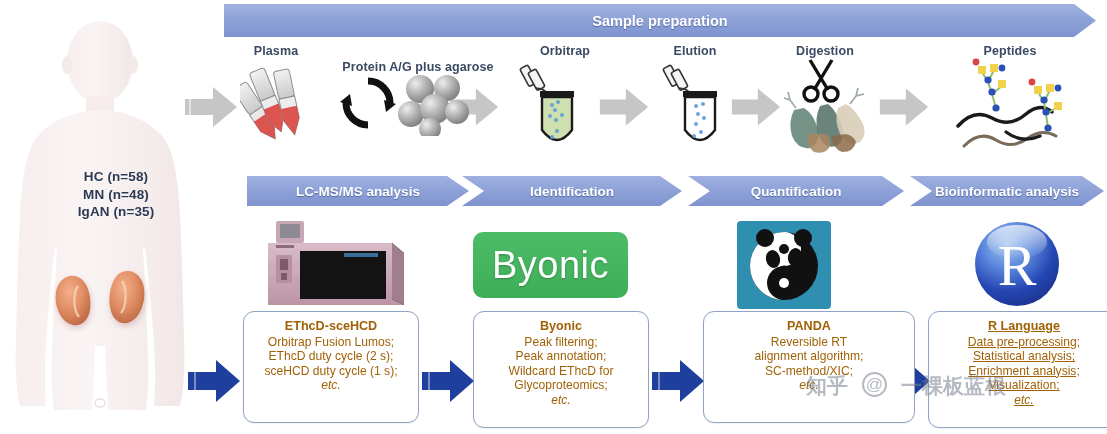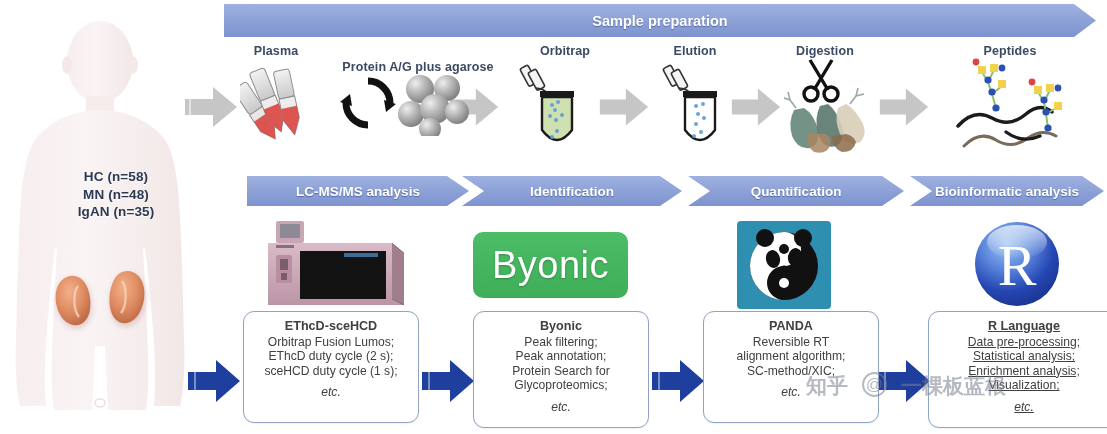--- a/index.html
+++ b/index.html
@@ -61,34 +61,34 @@
   
   .logo-slot{position:absolute;}
   .navy-arrow{position:absolute;}
 
   .infobox{
     position:absolute;
     box-sizing:border-box;
     border:1.4px solid #8fa3c4;
     border-radius:11px;
     background:#ffffff;
-    color:#404040;
+    color:#a16207;
     text-align:center;
     padding:7px 6px 8px;
     line-height:14.6px;
     font-size:12.1px;
     box-shadow:0 1px 2px rgba(0,0,0,.06);
   }
   .infobox .ttl{display:block;font-weight:bold;font-size:12.6px;margin-bottom:1px;}
   .infobox .ln{display:block;}
-  .infobox .etc{display:block;font-style:italic;margin-top:7px;}
+  .infobox .etc{display:block;font-style:italic;}
 
   #box-ethcd{left:243px;top:311px;width:176px;height:112px;}
   #box-byonic{left:473px;top:311px;width:176px;height:117px;}
-  #box-panda{left:703px;top:311px;width:176px;height:112px;}
+  #box-panda{left:703px;top:311px;width:212px;height:112px;}
   #box-r{left:928px;top:311px;width:192px;height:117px;text-decoration:underline;}
 
   
   #watermark{
     position:absolute;left:806px;top:372px;
     display:flex;align-items:flex-start;gap:14px;
     font-size:21px;font-weight:bold;
     color:rgba(120,128,142,.55);
     white-space:nowrap;
     pointer-events:none;
@@ -425,21 +425,21 @@
     <span class="ln">Orbitrap Fusion Lumos;</span>
     <span class="ln">EThcD duty cycle (2 s);</span>
     <span class="ln">sceHCD duty cycle (1 s);</span>
     <span class="etc">etc.</span>
   </div>
 
   <div class="infobox" id="box-byonic">
     <span class="ttl">Byonic</span>
     <span class="ln">Peak filtering;</span>
     <span class="ln">Peak annotation;</span>
-    <span class="ln">Protein Search for</span>
+    <span class="ln">Wildcard EThcD for</span>
     <span class="ln">Glycoproteomics;</span>
     <span class="etc">etc.</span>
   </div>
 
   <div class="infobox" id="box-panda">
     <span class="ttl">PANDA</span>
     <span class="ln">Reversible RT</span>
     <span class="ln">alignment algorithm;</span>
     <span class="ln">SC-method/XIC;</span>
     <span class="etc">etc.</span>

